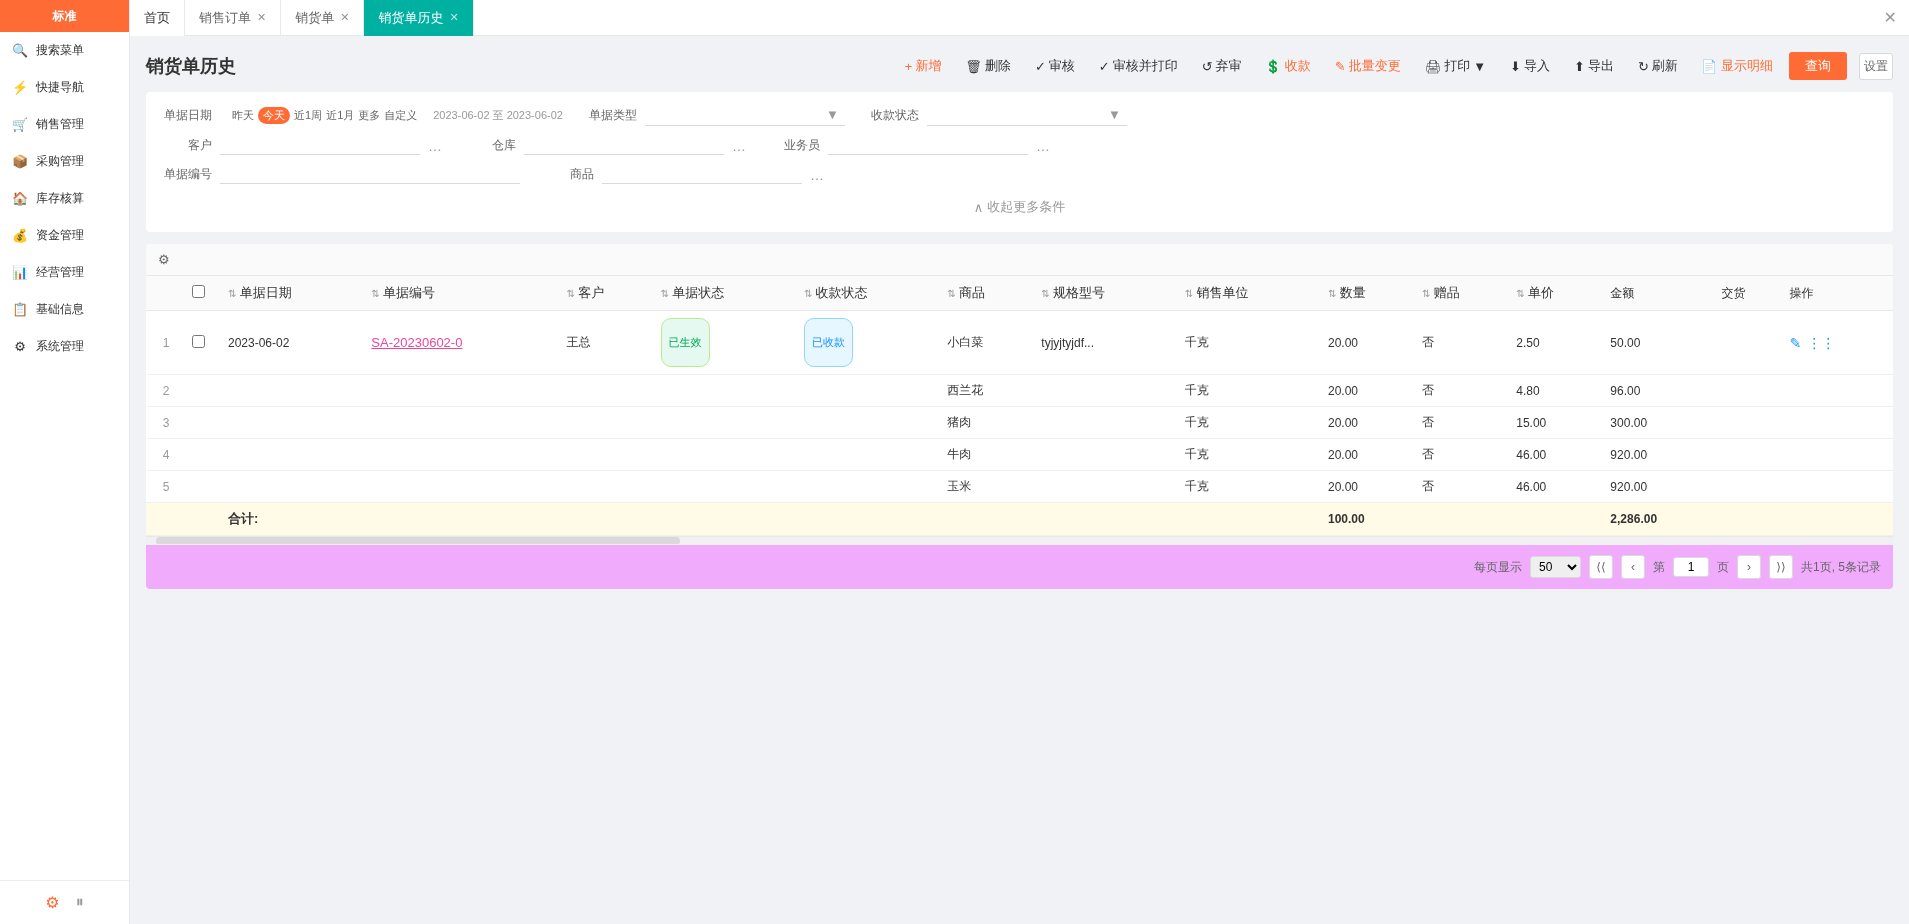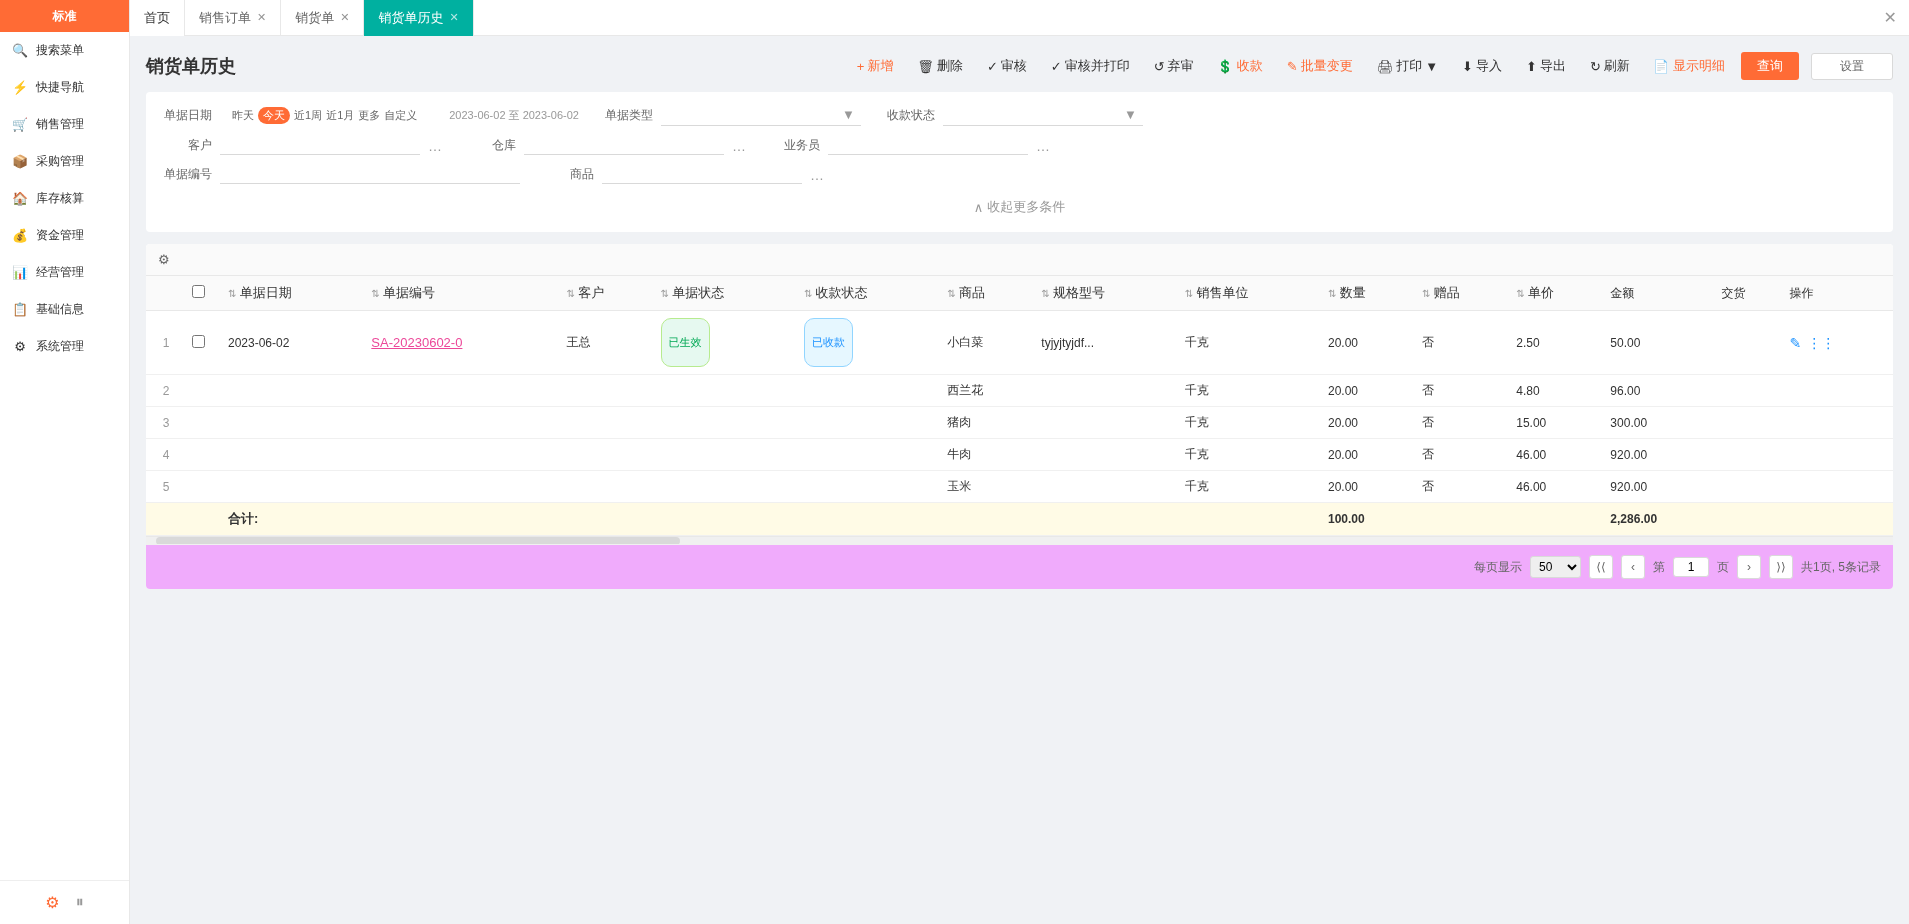--- a/index.html
+++ b/index.html
@@ -27,34 +27,34 @@
     
     .content { flex: 1; overflow: auto; padding: 16px; background: #f0f2f5; }
 
     
     .page-header { display: flex; align-items: center; justify-content: space-between; margin-bottom: 12px; }
     .page-title { font-size: 18px; font-weight: bold; color: #333; }
     .toolbar { display: flex; align-items: center; gap: 8px; flex-wrap: wrap; }
     .toolbar-btn { display: flex; align-items: center; gap: 3px; padding: 4px 8px; border: none; background: none; cursor: pointer; color: #333; font-size: 12px; }
     .toolbar-btn.orange { color: #ff6b35; }
     .btn-query { background: #ff6b35; color: #fff; border: none; padding: 5px 16px; border-radius: 3px; cursor: pointer; font-size: 13px; }
-    .btn-setting { background: #fff; color: #666; border: 1px solid #d9d9d9; padding: 4px 28px; border-radius: 3px; cursor: pointer; font-size: 12px; margin-left: 4px; }
+    .btn-setting { background: #fff; color: #666; border: 1px solid #d9d9d9; padding: 4px 4px; border-radius: 3px; cursor: pointer; font-size: 12px; margin-left: 4px; }
 
     
     .filter-panel { background: #fff; border-radius: 4px; padding: 12px 16px; margin-bottom: 12px; }
     .filter-row { display: flex; align-items: center; gap: 24px; margin-bottom: 10px; flex-wrap: wrap; }
     .filter-item { display: flex; align-items: center; gap: 8px; }
     .filter-label { color: #666; font-size: 12px; white-space: nowrap; min-width: 50px; text-align: right; }
     .filter-input { border: none; border-bottom: 1px solid #d9d9d9; padding: 2px 6px; font-size: 12px; width: 160px; outline: none; }
     .filter-select { border: none; border-bottom: 1px solid #d9d9d9; padding: 2px 6px; font-size: 12px; width: 160px; background: #fff; cursor: pointer; display: flex; align-items: center; justify-content: space-between; }
     .filter-dots { color: #999; font-size: 14px; cursor: pointer; }
     .date-shortcuts { display: flex; align-items: center; gap: 4px; margin-left: 12px; }
     .date-shortcut { font-size: 11px; color: #666; cursor: pointer; }
     .date-shortcut.active { background: #ff6b35; color: #fff; padding: 1px 5px; border-radius: 10px; }
-    .date-range { font-size: 11px; color: #999; margin-left: 24px; }
+    .date-range { font-size: 11px; color: #999; margin-left: 8px; }
     .collapse-btn { display: flex; align-items: center; justify-content: center; cursor: pointer; color: #999; font-size: 12px; gap: 4px; }
     .divider-row { display: flex; justify-content: center; padding: 4px 0; }
 
     
     .table-wrapper { background: #fff; border-radius: 4px; overflow: hidden; }
     .table-toolbar { display: flex; align-items: center; padding: 8px 12px; background: #fafafa; border-bottom: 1px solid #e8e8e8; }
     .settings-icon { color: #666; cursor: pointer; }
     table { width: 100%; border-collapse: collapse; }
     th { background: #fafafa; border-bottom: 1px solid #e8e8e8; padding: 8px 6px; text-align: left; color: #333; font-weight: normal; font-size: 12px; white-space: nowrap; }
     th .sort-icon { color: #999; font-size: 10px; }

